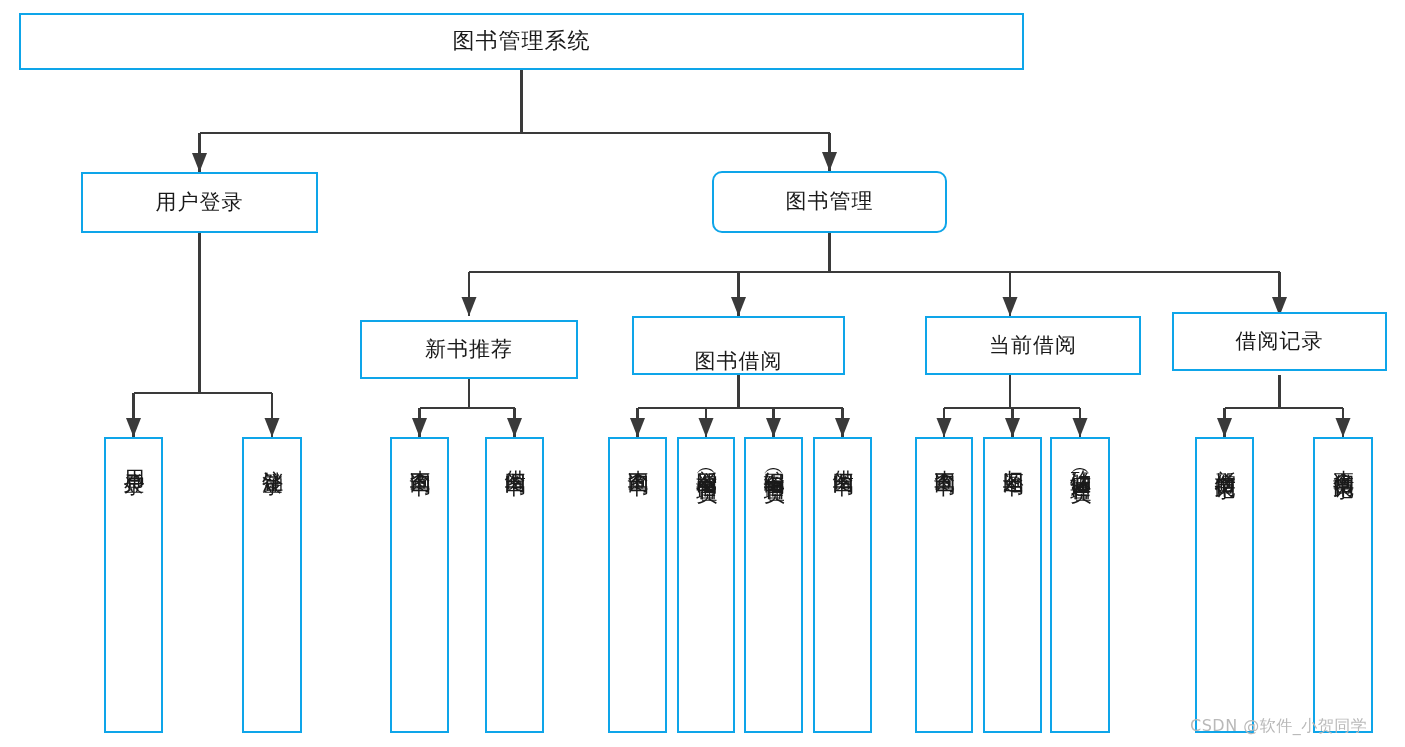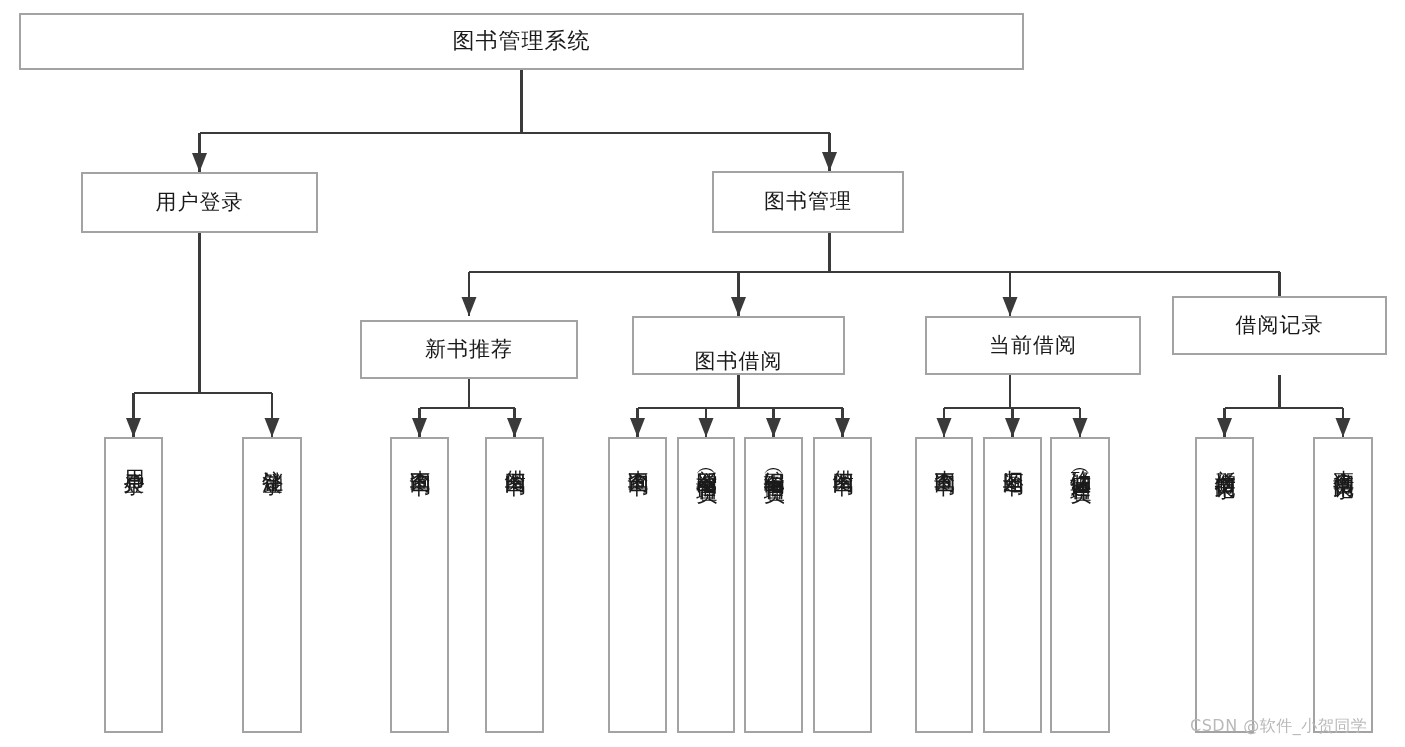--- a/index.html
+++ b/index.html
@@ -7,21 +7,21 @@
     font-family:"DejaVu Sans","Liberation Sans",sans-serif;
     width:1405px;height:747px;overflow:hidden;position:relative;
   }
   #stage{position:relative;width:1405px;height:747px;background:#fff;}
   svg#wires{position:absolute;left:0;top:0;width:1405px;height:747px;}
 
   .node{
     position:absolute;
     box-sizing:border-box;
     background:#ffffff;
-    border:2px solid #a3a3a3;
+    border:2px solid #0ea5e9;
     display:flex;
     align-items:center;
     justify-content:center;
     color:#1a1a1a;
   }
   .node .label{
     display:block;
     white-space:pre;
     letter-spacing:1px;
   }
@@ -109,33 +109,33 @@
       <line x1="1343" y1="408" x2="1343" y2="437" stroke="#3a3a3a" stroke-width="2.6" shape-rendering="crispEdges"></line>
       <polygon points="1335.5,418 1350.5,418 1343,437" fill="#3a3a3a"></polygon>
     </svg>
   <div id="nodes">
       <div class="node h root" style="left: 19px; top: 13px; width: 1005px; height: 57px;">
         <span class="label">图书管理系统</span>
       </div>
       <div class="node h" style="left: 81px; top: 172px; width: 237px; height: 61px;">
         <span class="label">用户登录</span>
       </div>
-      <div class="node h" style="left: 712px; top: 171px; width: 192px; height: 62px;">
+      <div class="node h" style="left: 712px; top: 171px; width: 235px; height: 62px; border-radius: 10px;">
         <span class="label">图书管理</span>
       </div>
       <div class="node h" style="left: 360px; top: 320px; width: 218px; height: 59px;">
         <span class="label">新书推荐</span>
       </div>
       <div class="node h" style="left: 632px; top: 316px; width: 213px; height: 59px; align-items: flex-end;">
         <span class="label">图书借阅</span>
       </div>
       <div class="node h" style="left: 902px; top: 316px; width: 216px; height: 59px; margin-left: 23px;">
         <span class="label">当前借阅</span>
       </div>
-      <div class="node h" style="left: 1172px; top: 296px; width: 215px; height: 59px;">
+      <div class="node h" style="left: 1172px; top: 312px; width: 215px; height: 59px;">
         <span class="label">借阅记录</span>
       </div>
       <div class="node v" style="left: 104px; top: 437px; width: 59px; height: 296px;">
         <span class="label">用户登录</span>
       </div>
       <div class="node v" style="left: 242px; top: 437px; width: 60px; height: 296px;">
         <span class="label">注销登录</span>
       </div>
       <div class="node v" style="left: 390px; top: 437px; width: 59px; height: 296px;">
         <span class="label">查询图书</span>

